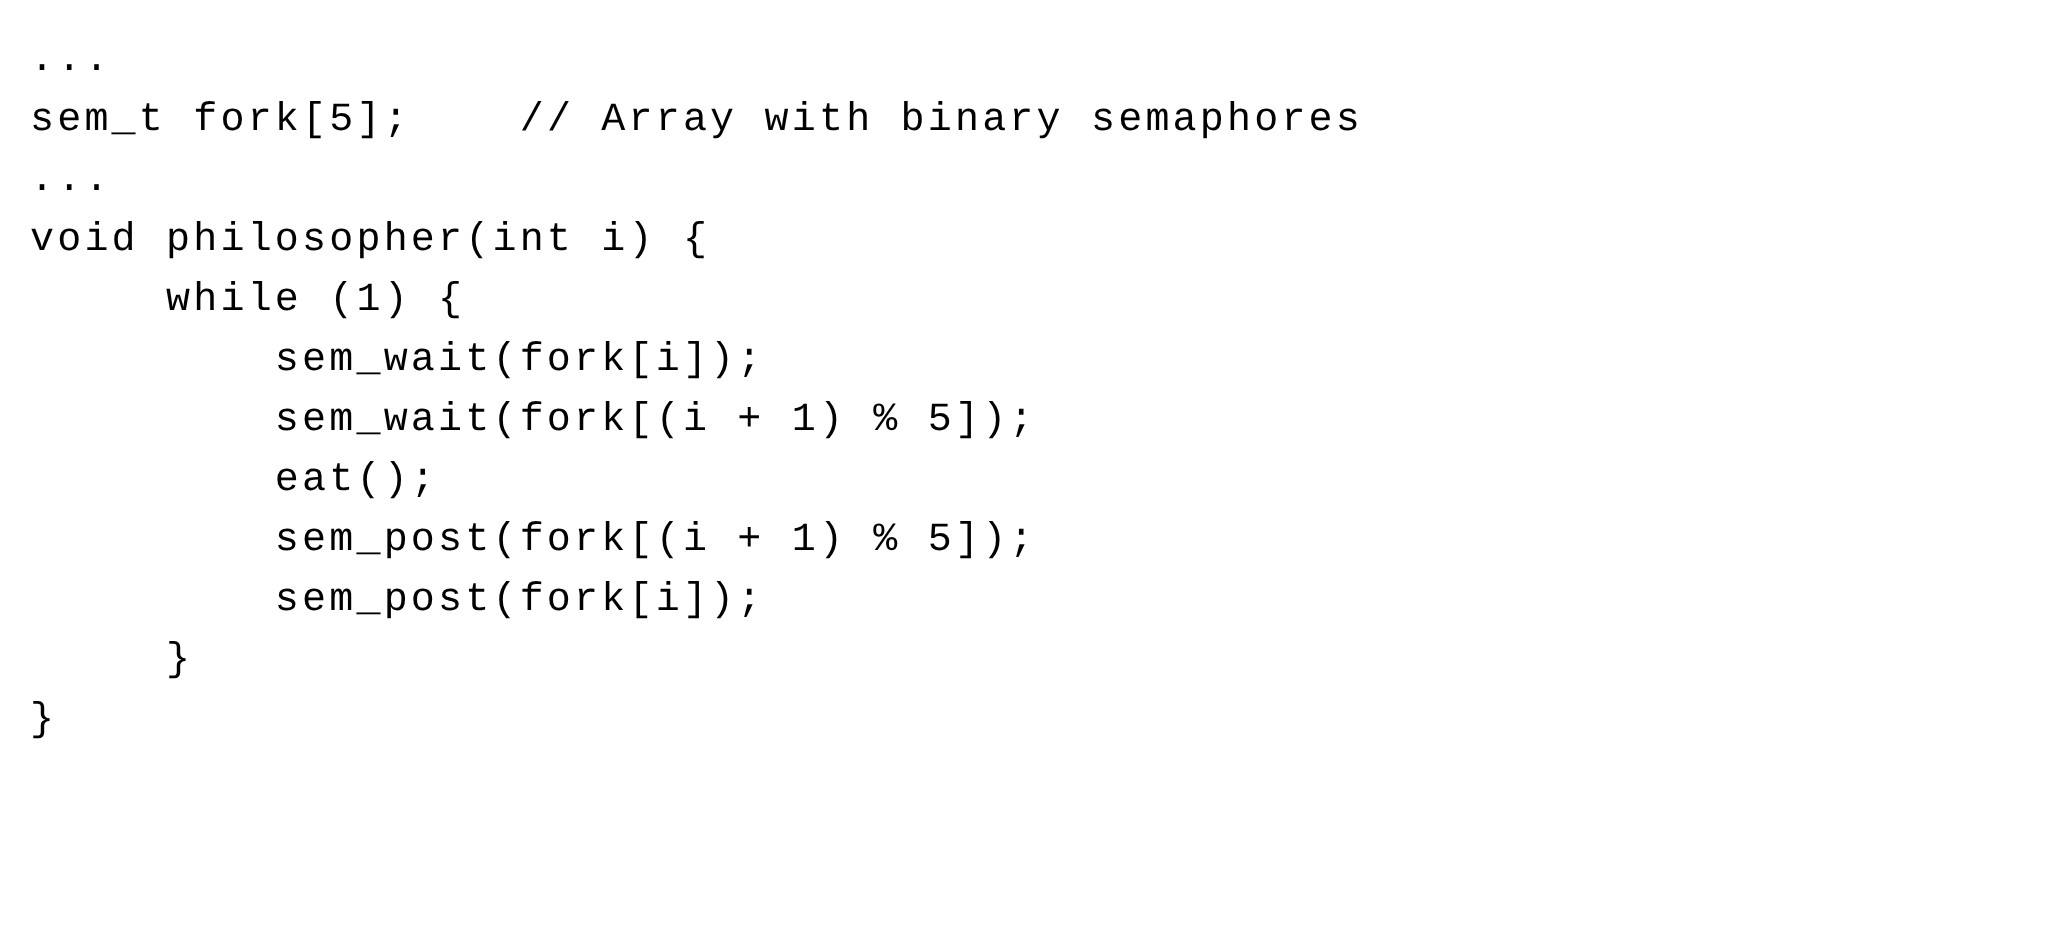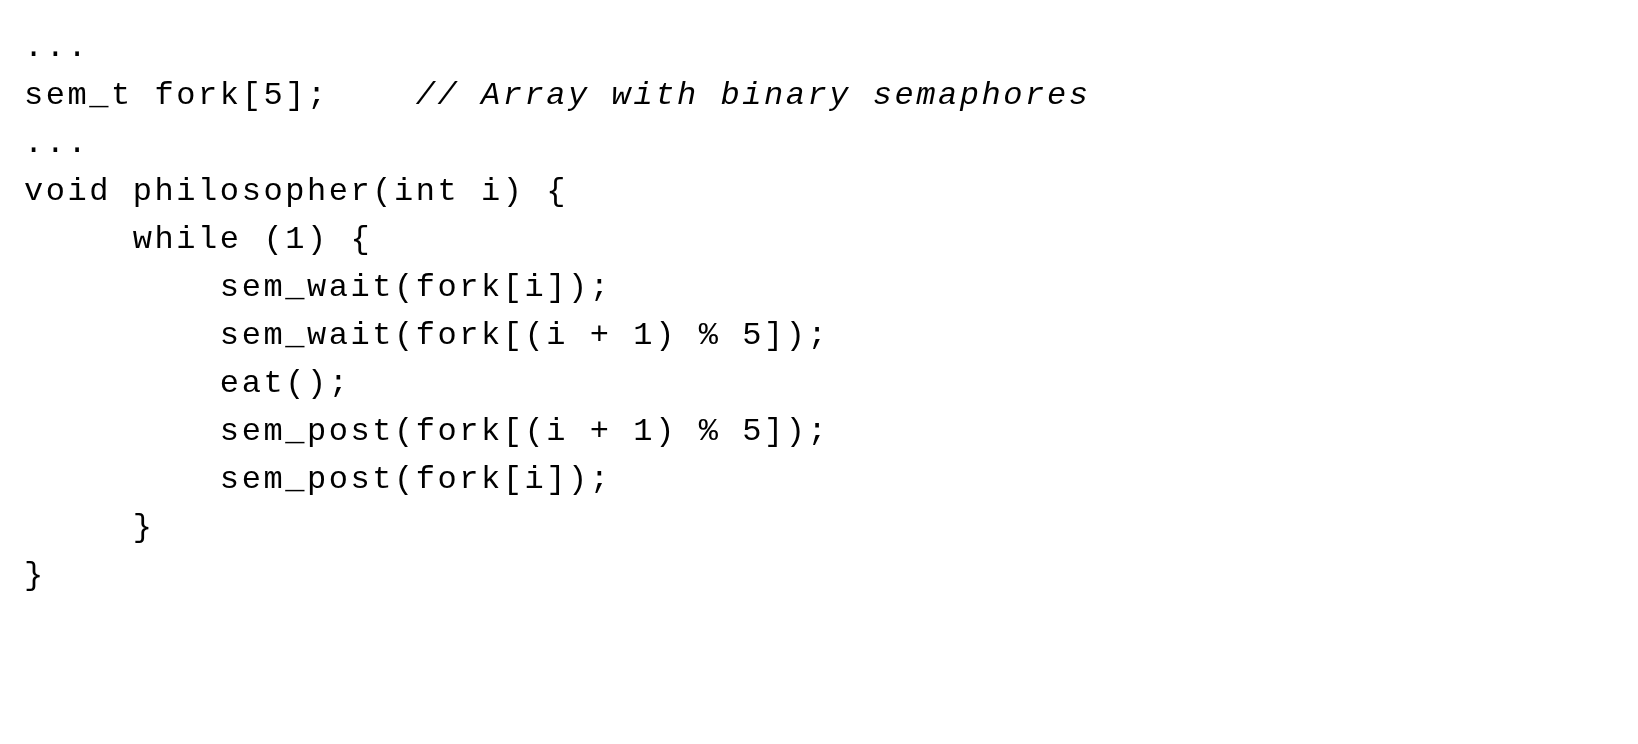--- a/index.html
+++ b/index.html
@@ -14,20 +14,19 @@
     }
     pre {
       margin: 0;
       white-space: pre;
       font-family: inherit;
     }
     .code-line {
       display: block;
     }
     .comment {
-      font-style: italic;
       text-align: center;
     }
   </style>
 </head>
 <body>
 
 <pre><span class="code-line">...</span><span class="code-line"><span>sem_t fork[5];    </span><span class="comment">// Array with binary semaphores</span></span><span class="code-line">...</span><span class="code-line">void philosopher(int i) {</span><span class="code-line">     while (1) {</span><span class="code-line">         sem_wait(fork[i]);</span><span class="code-line">         sem_wait(fork[(i + 1) % 5]);</span><span class="code-line">         eat();</span><span class="code-line">         sem_post(fork[(i + 1) % 5]);</span><span class="code-line">         sem_post(fork[i]);</span><span class="code-line">     }</span><span class="code-line">}</span></pre>
 
 </body></html>

